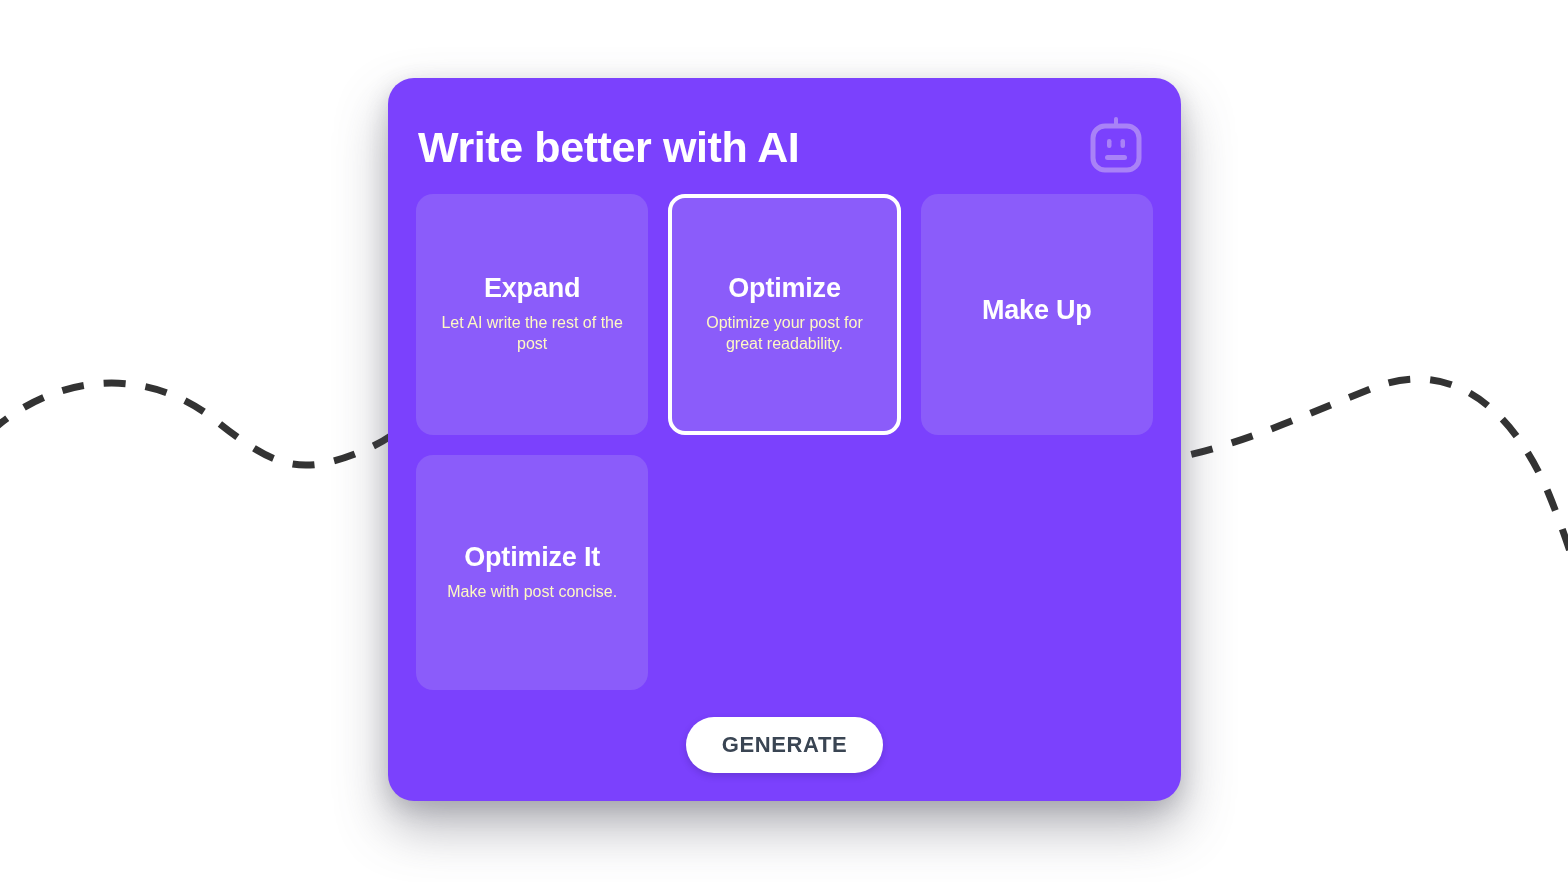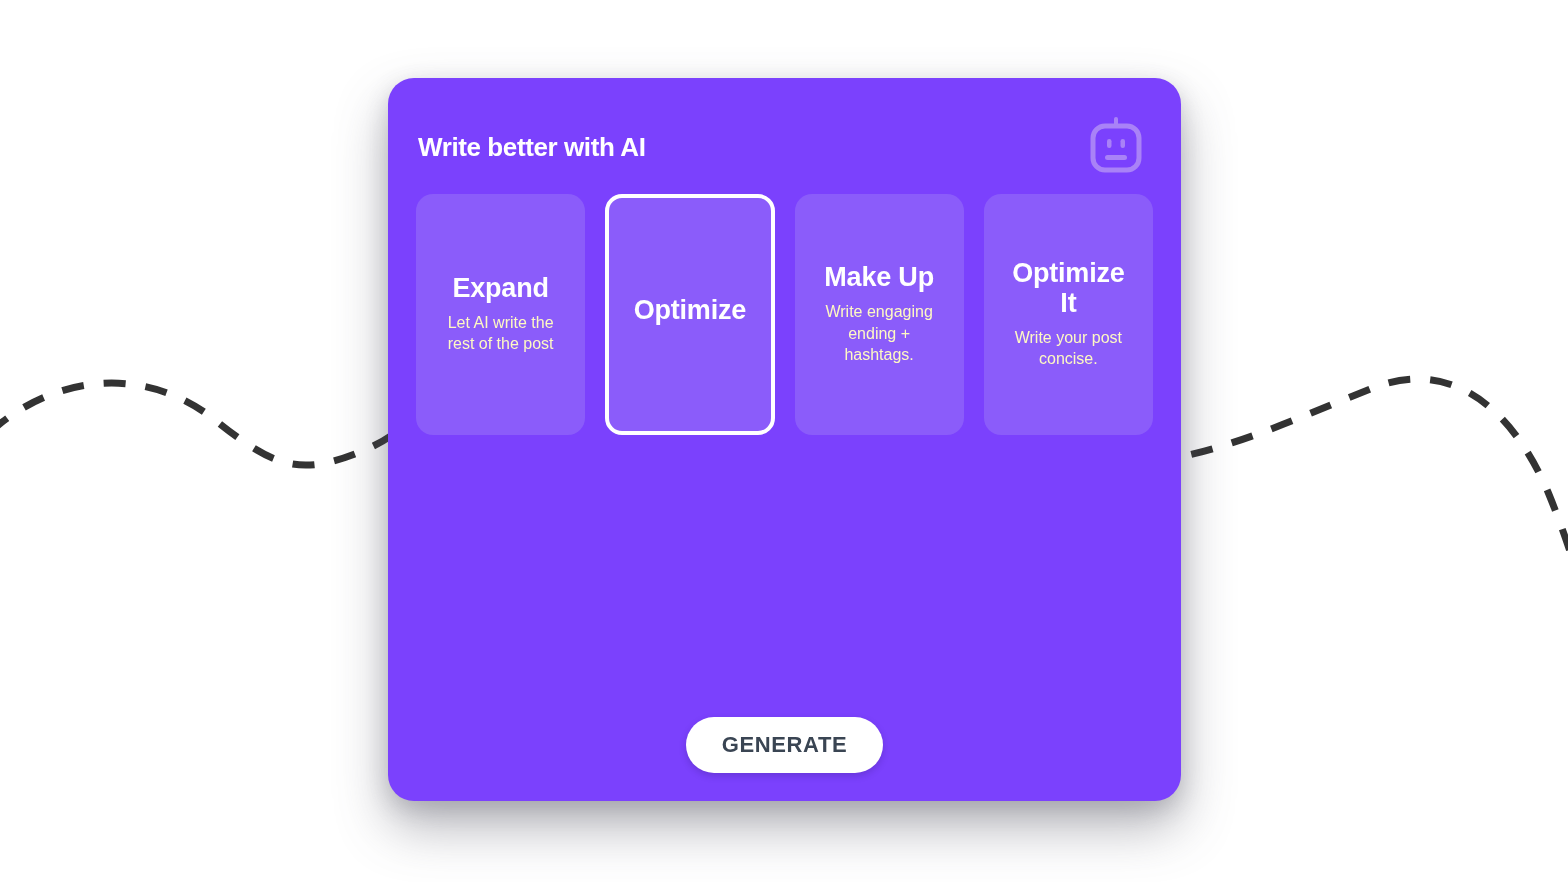--- a/index.html
+++ b/index.html
@@ -53,38 +53,38 @@
   #panel-header {
     height: 86px;
     display: flex;
     align-items: center;
     justify-content: space-between;
     padding: 0 2px;
     box-sizing: border-box;
   }
   #panel-title {
     color: #ffffff;
-    font-size: 26px;
+    font-size: 43px;
     font-weight: bold;
     letter-spacing: -0.4px;
     line-height: 1;
     white-space: nowrap;
   }
   #robot-icon {
     width: 62px;
     height: 62px;
     display: block;
     flex: 0 0 auto;
     margin-right: 4px;
   }
 
   
   #option-grid {
     display: grid;
-    grid-template-columns: 1fr 1fr 1fr 1fr;
+    grid-template-columns: 1fr 1fr 1fr;
     grid-template-rows: 241px 235px;
     gap: 20px 20px;
     margin-top: 4px;
   }
   .option-card {
     background: #8B5CFA;
     border-radius: 17px;
     border: 4px solid transparent;
     box-sizing: border-box;
     display: flex;
@@ -181,30 +181,30 @@
 
     <div id="option-grid">
 
       <div class="option-card">
         <div class="option-title">Expand</div>
         <div class="option-desc">Let AI write the rest of the post</div>
       </div>
 
       <div class="option-card selected">
         <div class="option-title">Optimize</div>
+        <div class="option-desc">Optimize your post for great readability.</div>
       </div>
 
       <div class="option-card">
         <div class="option-title">Make Up</div>
-        <div class="option-desc">Write engaging ending + hashtags.</div>
       </div>
 
       <div class="option-card">
         <div class="option-title">Optimize It</div>
-        <div class="option-desc">Write your post concise.</div>
+        <div class="option-desc">Make with post concise.</div>
       </div>
 
     </div>
 
     <div id="panel-footer">
       <button class="pill-button" id="generate-button">GENERATE</button>
     </div>
 
   </div>
 </div>

